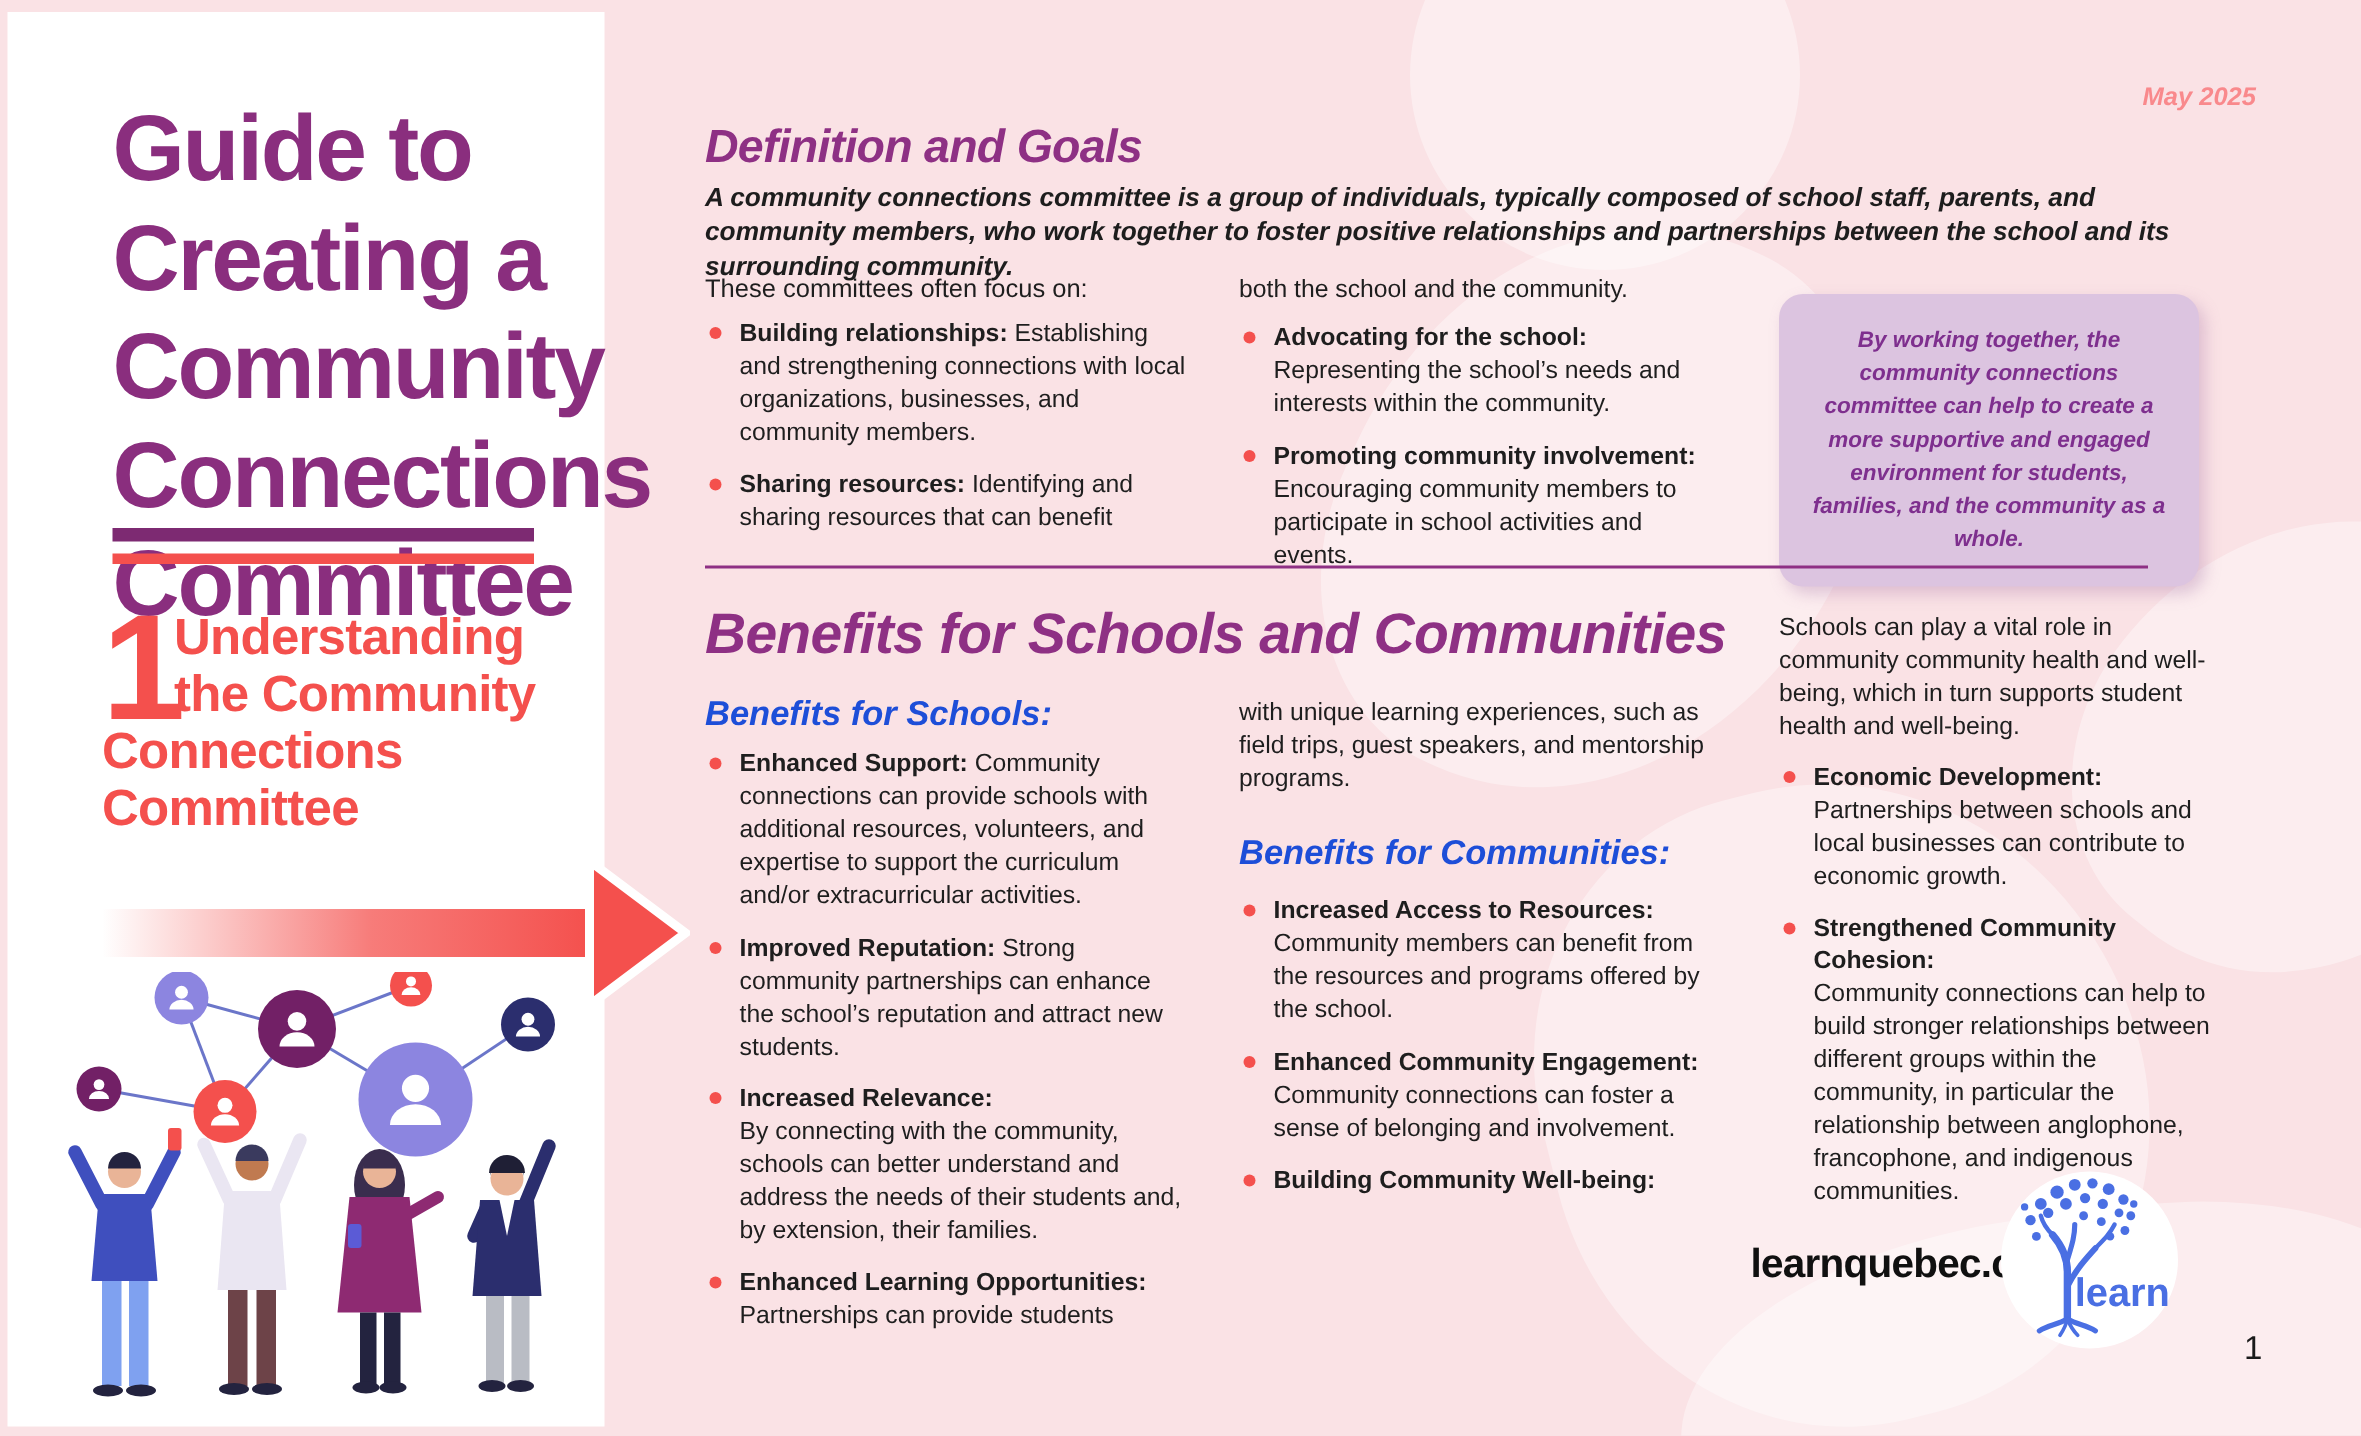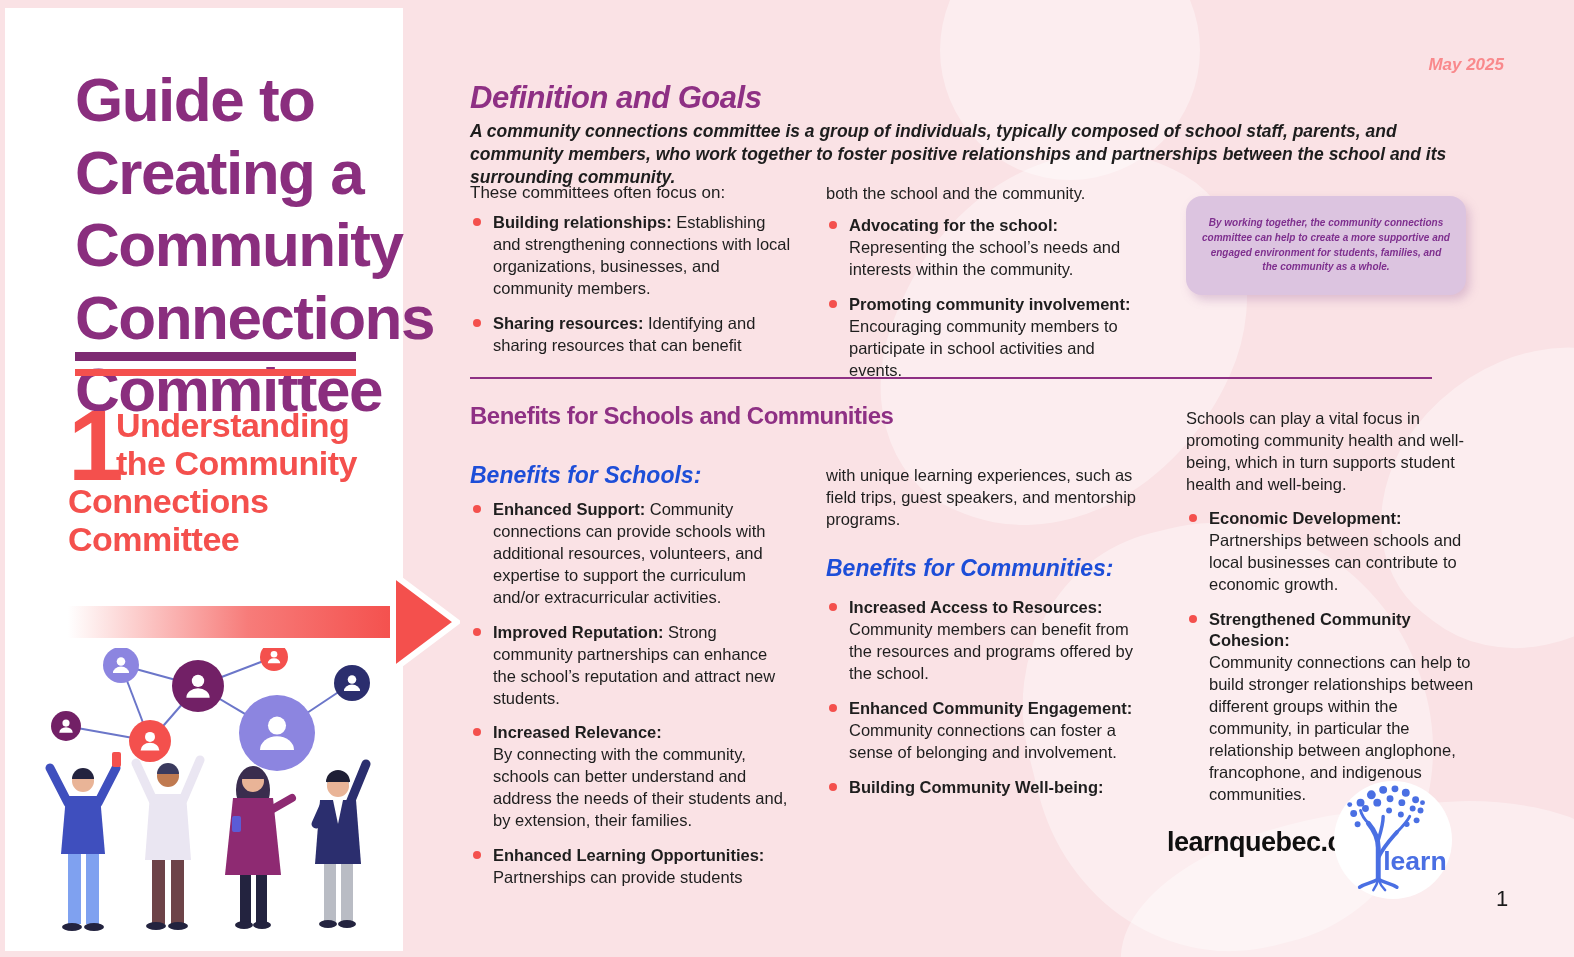--- a/index.html
+++ b/index.html
@@ -54,28 +54,28 @@
 
   ul.blist { list-style:none; }
   li.bullet { position:relative; padding-left:23px; margin-bottom:13px; }
   li.bullet .dot { position:absolute; left:3px; top:6px; width:8px; height:8px;
     border-radius:50%; background:#f4504d; }
   .block { display:block; }
 
   .callout { position:absolute; left:1186px; top:196px; width:280px; z-index:3;
     background:#dcc4e0; border-radius:16px; padding:20px 16px;
     color:#7e2f8e; font-weight:bold; font-style:italic; text-align:center;
-    font-size:10px; line-height:1.48;
+    font-size:15px; line-height:1.48;
     box-shadow:4px 5px 10px rgba(170,120,170,0.35); }
 
   .divider { position:absolute; left:470px; top:377px; width:962px; height:2px;
     background:#8e3084; z-index:3; }
 
   .h-ben { position:absolute; left:470px; top:402px; z-index:3;
-    font-size:24px; font-weight:bold; color:#8e3084; letter-spacing:-0.5px; }
+    font-size:38px; font-weight:bold; font-style:italic; color:#8e3084; letter-spacing:-0.5px; }
   .sub-red { font-size:23px; font-weight:bold; font-style:italic; color:#1d4ed8; }
   .schools-h { position:absolute; left:470px; top:462px; z-index:3; }
   .bencol1 { left:470px; top:499px; width:324px; }
   .bencol2 { left:826px; top:465px; width:310px; }
   .bencol2 .cont { }
   .bencol2 ul { margin-bottom:0; }
   .communities-h { margin:22px 0 14px 0; }
   .bencol3 { left:1186px; top:408px; width:298px; }
   .bencol3 .cont { margin-bottom:12px; }
 
@@ -244,21 +244,21 @@
   <div class="cont">with unique learning experiences, such as field trips, guest speakers, and mentorship programs.</div>
   <div class="communities-h sub-red">Benefits for Communities:</div>
   <ul class="blist">
       <li class="bullet"><span class="dot"></span><span><b>Increased Access to Resources:</b><span class="block">Community members can benefit from the resources and programs offered by the school.</span></span></li>
       <li class="bullet"><span class="dot"></span><span><b>Enhanced Community Engagement:</b><span class="block">Community connections can foster a sense of belonging and involvement.</span></span></li>
       <li class="bullet"><span class="dot"></span><span><b>Building Community Well-being:</b></span></li>
     </ul>
 </div>
 
 <div class="col bencol3">
-  <div class="cont">Schools can play a vital focus in promoting community health and well-being, which in turn supports student health and well-being.</div>
+  <div class="cont">Schools can play a vital role in community community health and well-being, which in turn supports student health and well-being.</div>
   <ul class="blist">
       <li class="bullet"><span class="dot"></span><span><b>Economic Development:</b><span class="block">Partnerships between schools and local businesses can contribute to economic growth.</span></span></li>
       <li class="bullet"><span class="dot"></span><span><b>Strengthened Community Cohesion:</b><span class="block">Community connections can help to build stronger relationships between different groups within the community, in particular the relationship between anglophone, francophone, and indigenous communities.</span></span></li>
     </ul>
 </div>
 
 <div class="site">learnquebec.ca</div>
 <div class="logo-circle">
   <svg width="118" height="118" viewBox="0 0 120 120">
     <g stroke="#4a6fe3" stroke-linecap="round" fill="none">

